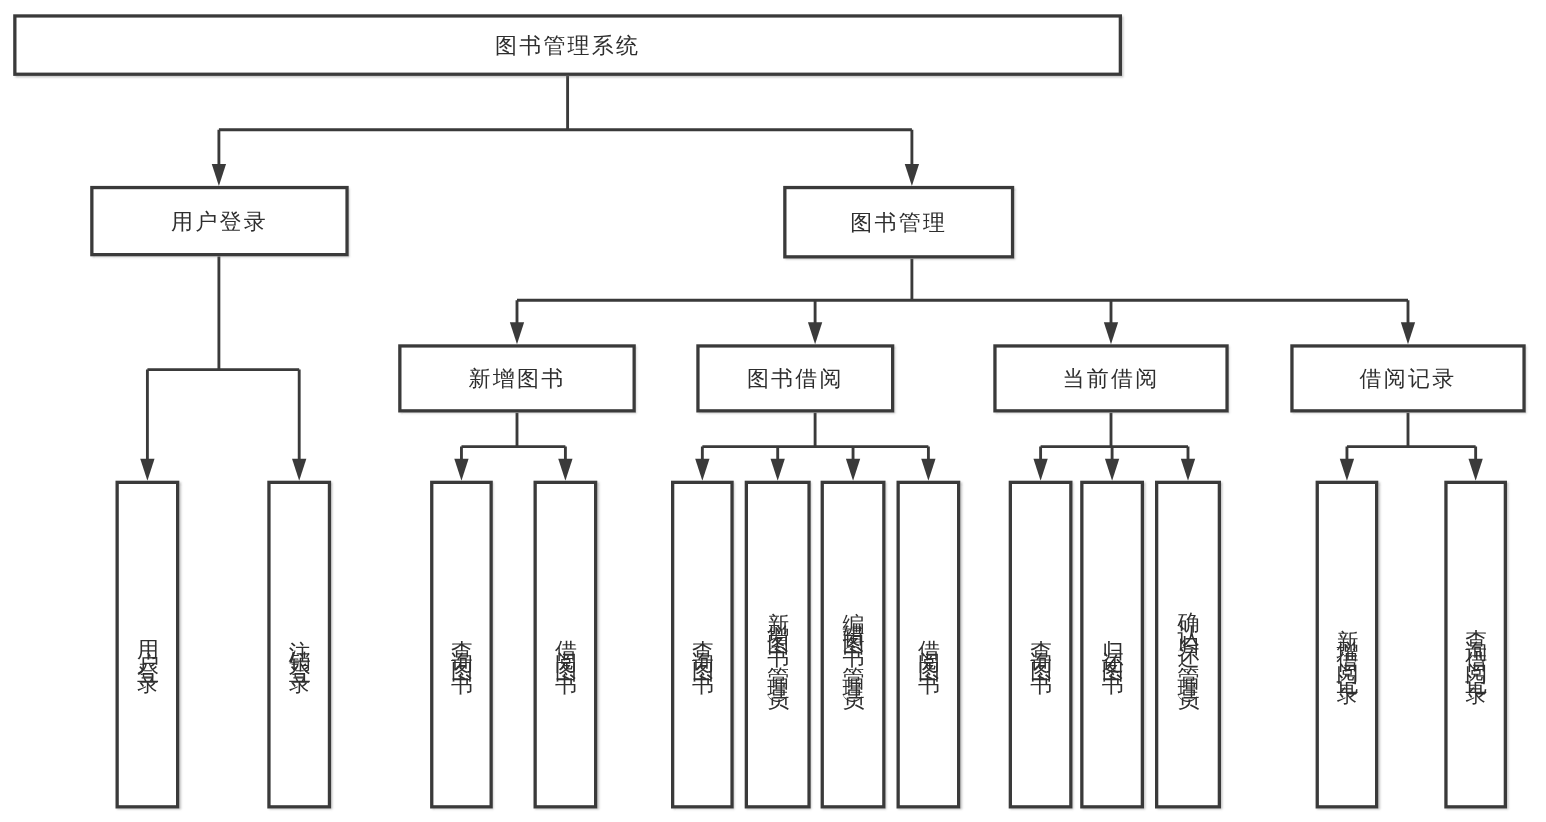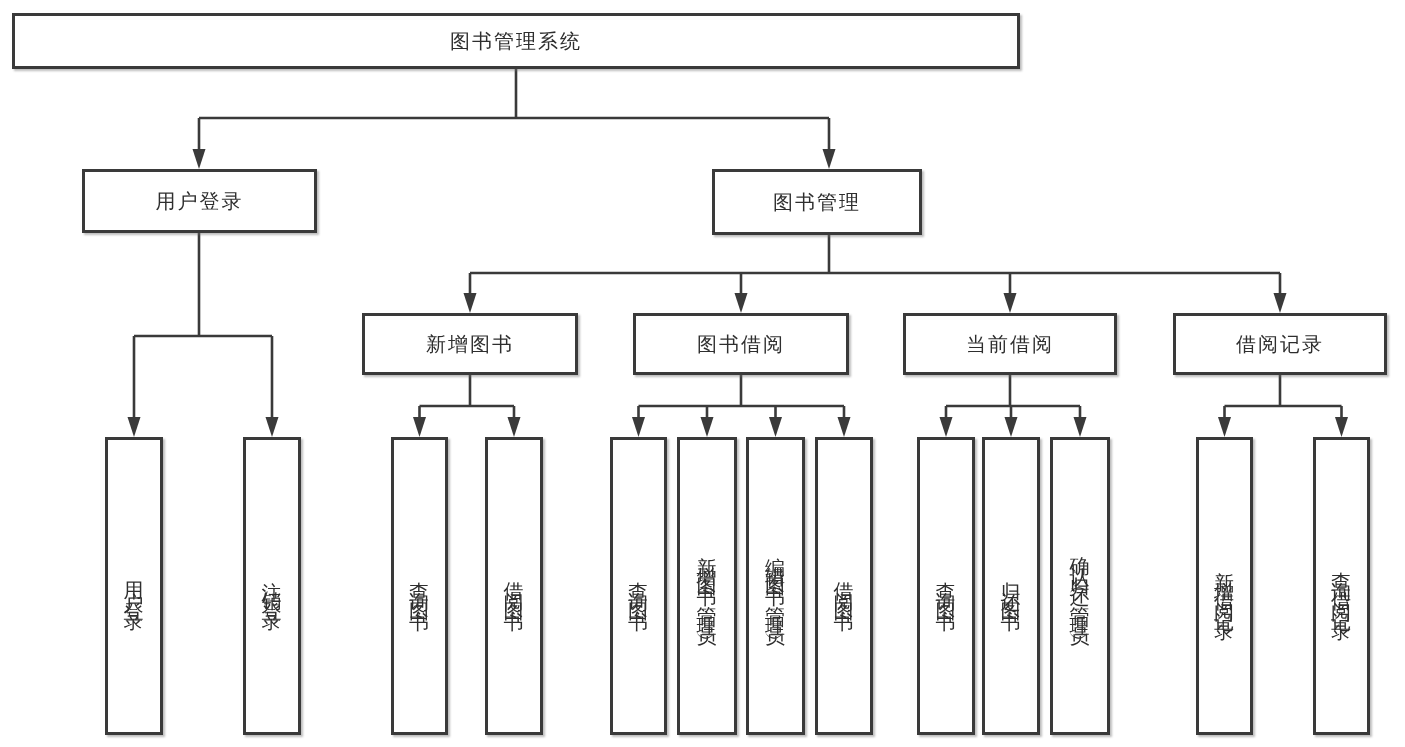--- a/index.html
+++ b/index.html
@@ -106,21 +106,21 @@
   <div class="node h" style="left:82px; top:169px; width:235px; height:64px;">
     <span>用户登录</span>
   </div>
   <div class="node h" style="left:712px; top:169px; width:210px; height:66px;align-items:center;">
     <span>图书管理</span>
   </div>
 
   <div class="node h" style="left:362px; top:313px; width:216px; height:62px;">
     <span>新增图书</span>
   </div>
-  <div class="node h" style="left:633px; top:313px; width:216px; height:62px;">
+  <div class="node h" style="left:633px; top:313px; width:180px; height:62px;">
     <span>图书借阅</span>
   </div>
   <div class="node h" style="left:903px; top:313px; width:214px; height:62px;">
     <span>当前借阅</span>
   </div>
   <div class="node h" style="left:1173px; top:313px; width:214px; height:62px;justify-content:center;">
     <span>借阅记录</span>
   </div>
 
   <div class="node v" style="left:105px; top:437px; width:58px; height:298px;">

